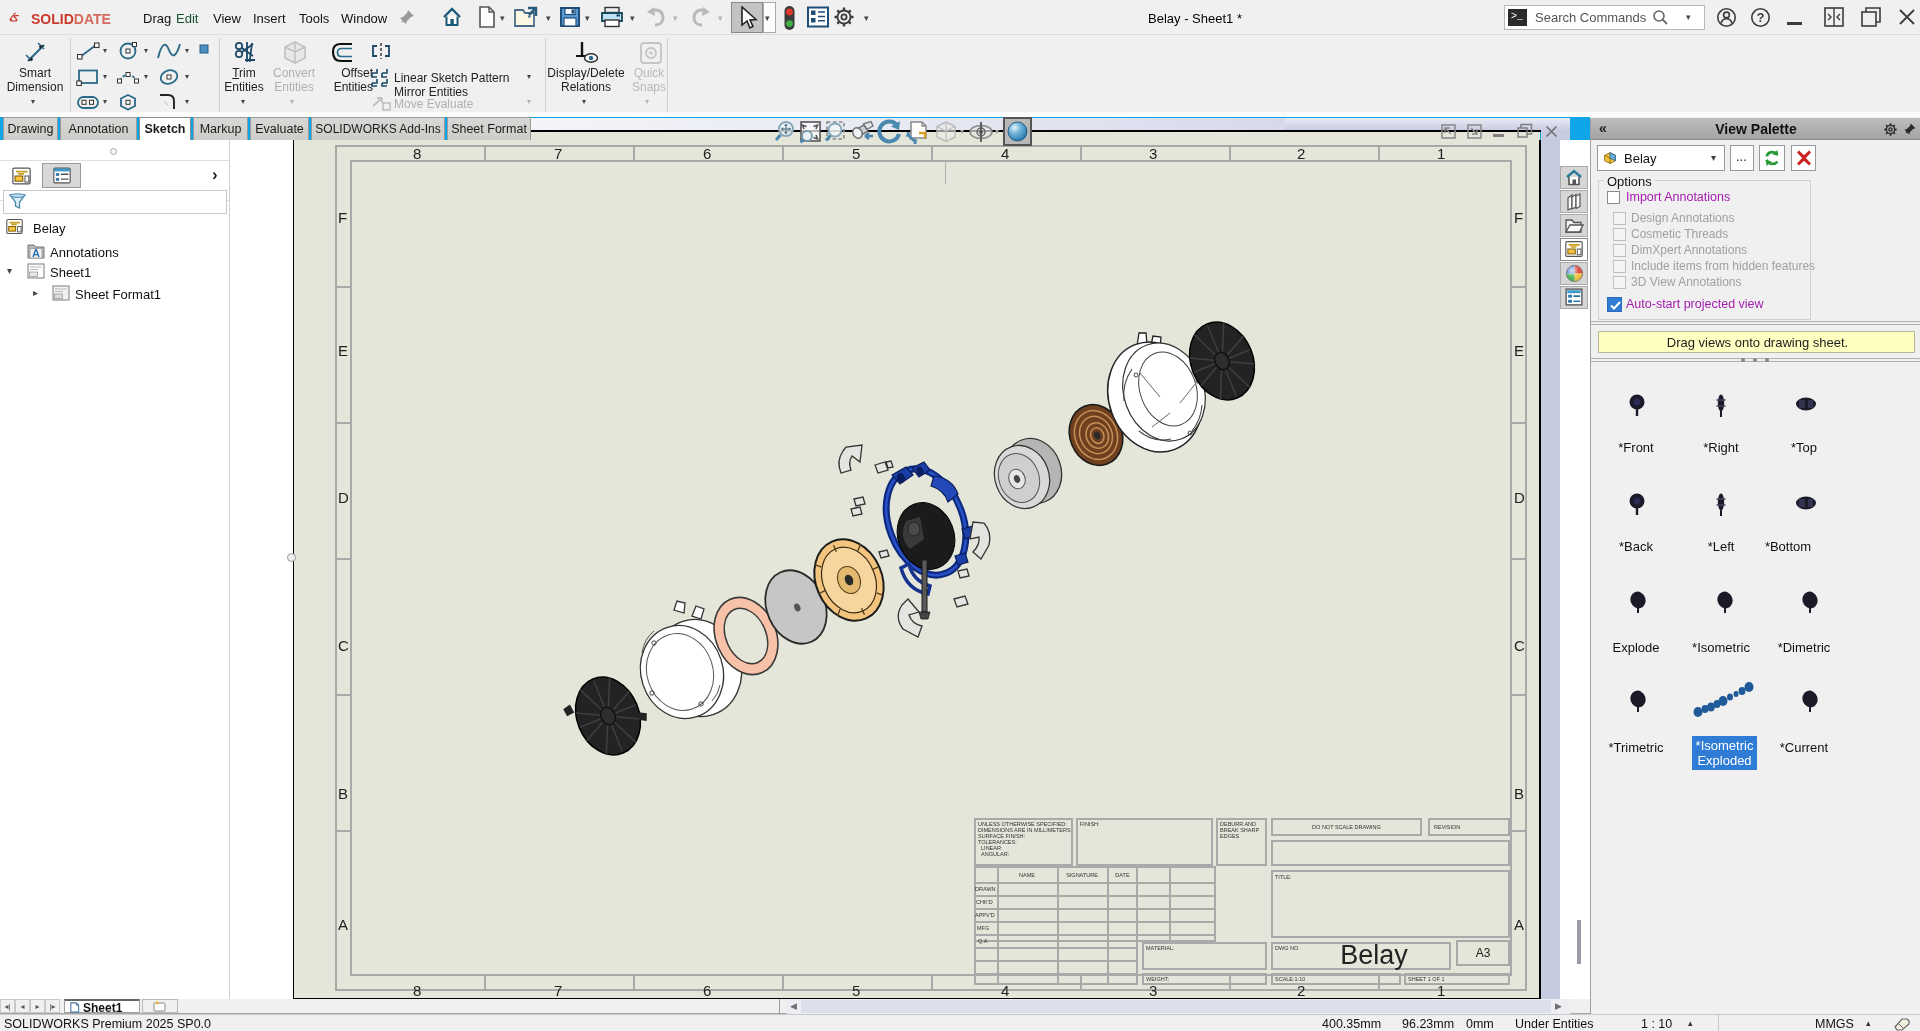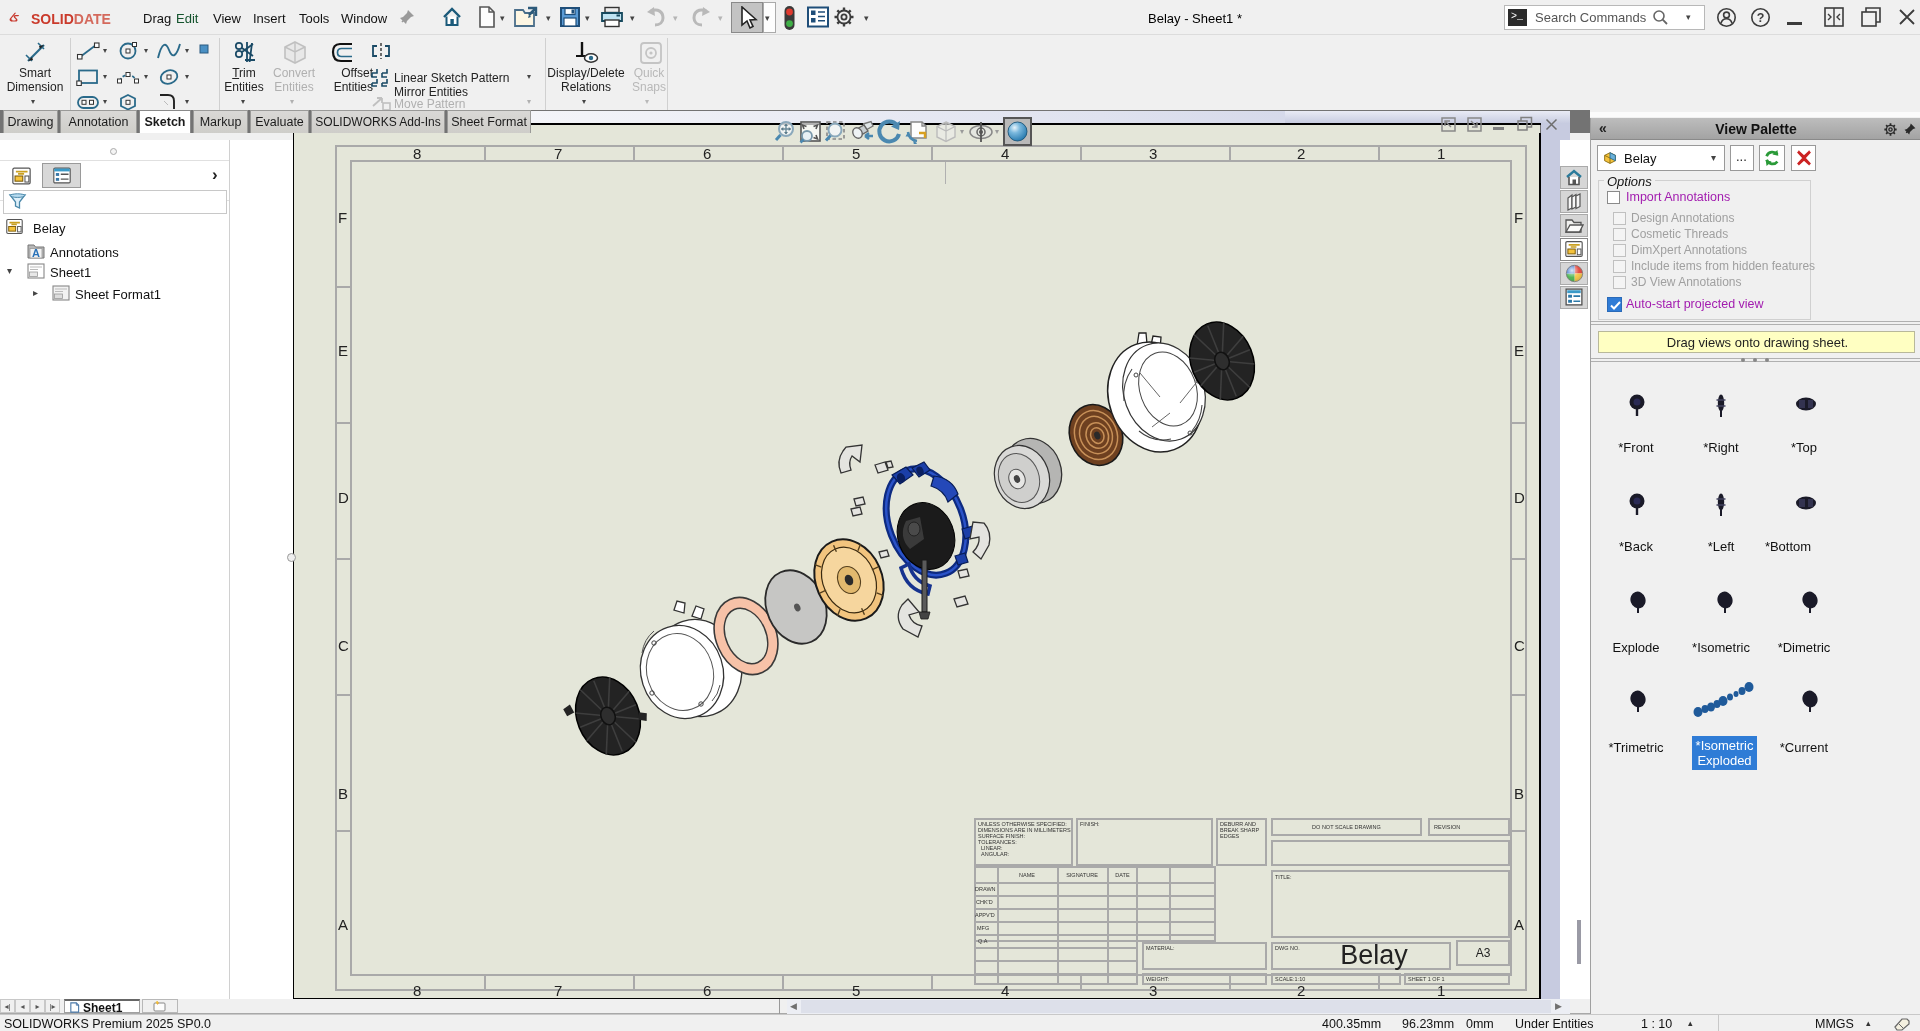--- a/index.html
+++ b/index.html
@@ -243,21 +243,21 @@
       <path d="M2 16 H 7 V 12 M 2 16 V 19 H 7"></path>
       <path d="M12 16 H 17 V 12 M 12 16 V 19 H 17"></path>
     </g>
   </svg>
   <div class="tx" style="left:394px;top:36px;font-size:12px;color:#222;">Linear Sketch Pattern</div>
   <div class="tx" style="left:527px;top:37px;font-size:8px;color:#444;">▾</div>
   <svg class="abs" style="left:370px;top:59px;" width="22" height="18" viewBox="0 0 22 18">
     <path d="M3 12 L 12 4 M 12 4 L 7 4 M 12 4 L 12 9" fill="none" stroke="#c0c0c0" stroke-width="1.8"></path>
     <rect x="13" y="9" width="7" height="7" fill="none" stroke="#c0c0c0" stroke-width="1.6"></rect>
   </svg>
-  <div class="tx" style="left:394px;top:62px;font-size:12px;color:#b0b0b0;">Move Pattern</div>
+  <div class="tx" style="left:394px;top:62px;font-size:12px;color:#b0b0b0;">Move Evaluate</div>
   <div class="tx" style="left:527px;top:62px;font-size:8px;color:#b0b0b0;">▾</div>
 
   <svg class="abs" style="left:574px;top:5px;" width="26" height="26" viewBox="0 0 26 26">
     <path d="M8 2 L 8 16" stroke="#111" stroke-width="2.4"></path>
     <path d="M2 16 H 14" stroke="#111" stroke-width="2"></path>
     <ellipse cx="17" cy="18" rx="6.5" ry="4.2" fill="#fff" stroke="#333" stroke-width="1.5"></ellipse>
     <circle cx="17" cy="18" r="2.2" fill="#2a6a8a"></circle>
   </svg>
   <div class="tx" style="left:540px;top:31px;width:92px;text-align:center;font-size:12px;color:#222;">Display/Delete<br>Relations</div>
   <div class="tx" style="left:582px;top:62px;font-size:8px;color:#444;">▾</div>
@@ -267,21 +267,21 @@
     <circle cx="13" cy="13" r="5" fill="none" stroke="#c4c4c4" stroke-width="1.8"></circle>
     <circle cx="13" cy="13" r="1.6" fill="#c4c4c4"></circle>
   </svg>
   <div class="tx" style="left:618px;top:31px;width:62px;text-align:center;font-size:12px;color:#b8b8b8;">Quick<br>Snaps</div>
   <div class="tx" style="left:645px;top:62px;font-size:8px;color:#b8b8b8;">▾</div>
 </div>
 
 <div class="abs" style="left:0;top:34px;width:1920px;height:1px;background:#dcdcdc;"></div>
 <div class="abs" style="left:0;top:112px;width:1920px;height:5px;background:#fbfbfb;z-index:14;"></div>
 
-<div class="abs" id="tabrow" style="left:0;top:110px;width:1590px;height:23px;background:#737373;z-index:15;">
+<div class="abs" id="tabrow" style="left:0;top:117px;width:1590px;height:23px;background:#0ea5e9;z-index:15;">
 
   <div class="abs" style="left:528px;top:1px;width:1042px;height:13px;background:linear-gradient(to right,#f4f5f9 0%,#dfe2ef 55%,#c7cce2 100%);"></div>
   <div class="abs" style="left:1285px;top:1px;width:285px;height:13px;background:linear-gradient(to bottom,#e9ebf5,#c5cadf);"></div>
   <div class="abs" style="left:528px;top:15px;width:1012px;height:8px;background:#e4e6d9;"></div>
   <div class="abs" style="left:1541px;top:14px;width:29px;height:9px;background:#c7cbe0;"></div>
   <style>
     .rtab { position:absolute; top:0; height:23px; background:linear-gradient(#d9d8d6,#cecdc9); border:1px solid #9a9a98; border-bottom:none; font-size:12.5px; color:#1b1b1b; text-align:center; line-height:22px; white-space:nowrap; overflow:hidden; }
   </style>
   <div class="rtab" style="left:3px;width:55px;">Drawing</div>
   <div class="rtab" style="left:60px;width:77px;">Annotation</div>
@@ -781,21 +781,21 @@
       <path d="M4 19 L 3 12.5 L 9.5 14 Z" fill="#2a9a38"></path>
     </svg>
   </div>
   <div class="abs" style="left:200px;top:27px;width:25px;height:26px;background:#fff;border:1px solid #999;">
     <svg class="abs" style="left:4px;top:4px;" width="16" height="16" viewBox="0 0 16 16">
       <path d="M2 1.5 L 8 7 L 14 1.5 M 2 14.5 L 8 9 L 14 14.5 M 2 1.5 L 14 14.5 M 14 1.5 L 2 14.5" stroke="#cc2222" stroke-width="2.6" fill="none"></path>
     </svg>
   </div>
 
   <div class="abs" style="left:7px;top:62px;width:213px;height:140px;border:1px solid #d0d0d0;"></div>
-  <div class="abs" style="left:13px;top:56px;background:#f0f0f0;padding:0 3px;font-size:13px;color:#111;position:absolute;font-style:italic;">Options</div>
+  <div class="abs" style="left:13px;top:56px;background:#f0f0f0;padding:0 3px;font-size:13px;color:#111;position:absolute;">Options</div>
   <style>
     .cb { position:absolute; width:13px; height:13px; background:#fff; border:1px solid #8a8a8a; }
     .cbd { position:absolute; width:13px; height:13px; background:#f4f4f4; border:1px solid #c0c0c0; }
     .cl { position:absolute; font-size:12.5px; color:#a21caf; white-space:nowrap; }
     .cld { position:absolute; font-size:12px; color:#a0a0a0; white-space:nowrap; }
   </style>
   <div class="cb" style="left:16px;top:73px;"></div>
   <div class="cl" style="left:35px;top:72px;">Import Annotations</div>
   <div class="cbd" style="left:22px;top:94px;"></div>
   <div class="cld" style="left:40px;top:93px;">Design Annotations</div>

